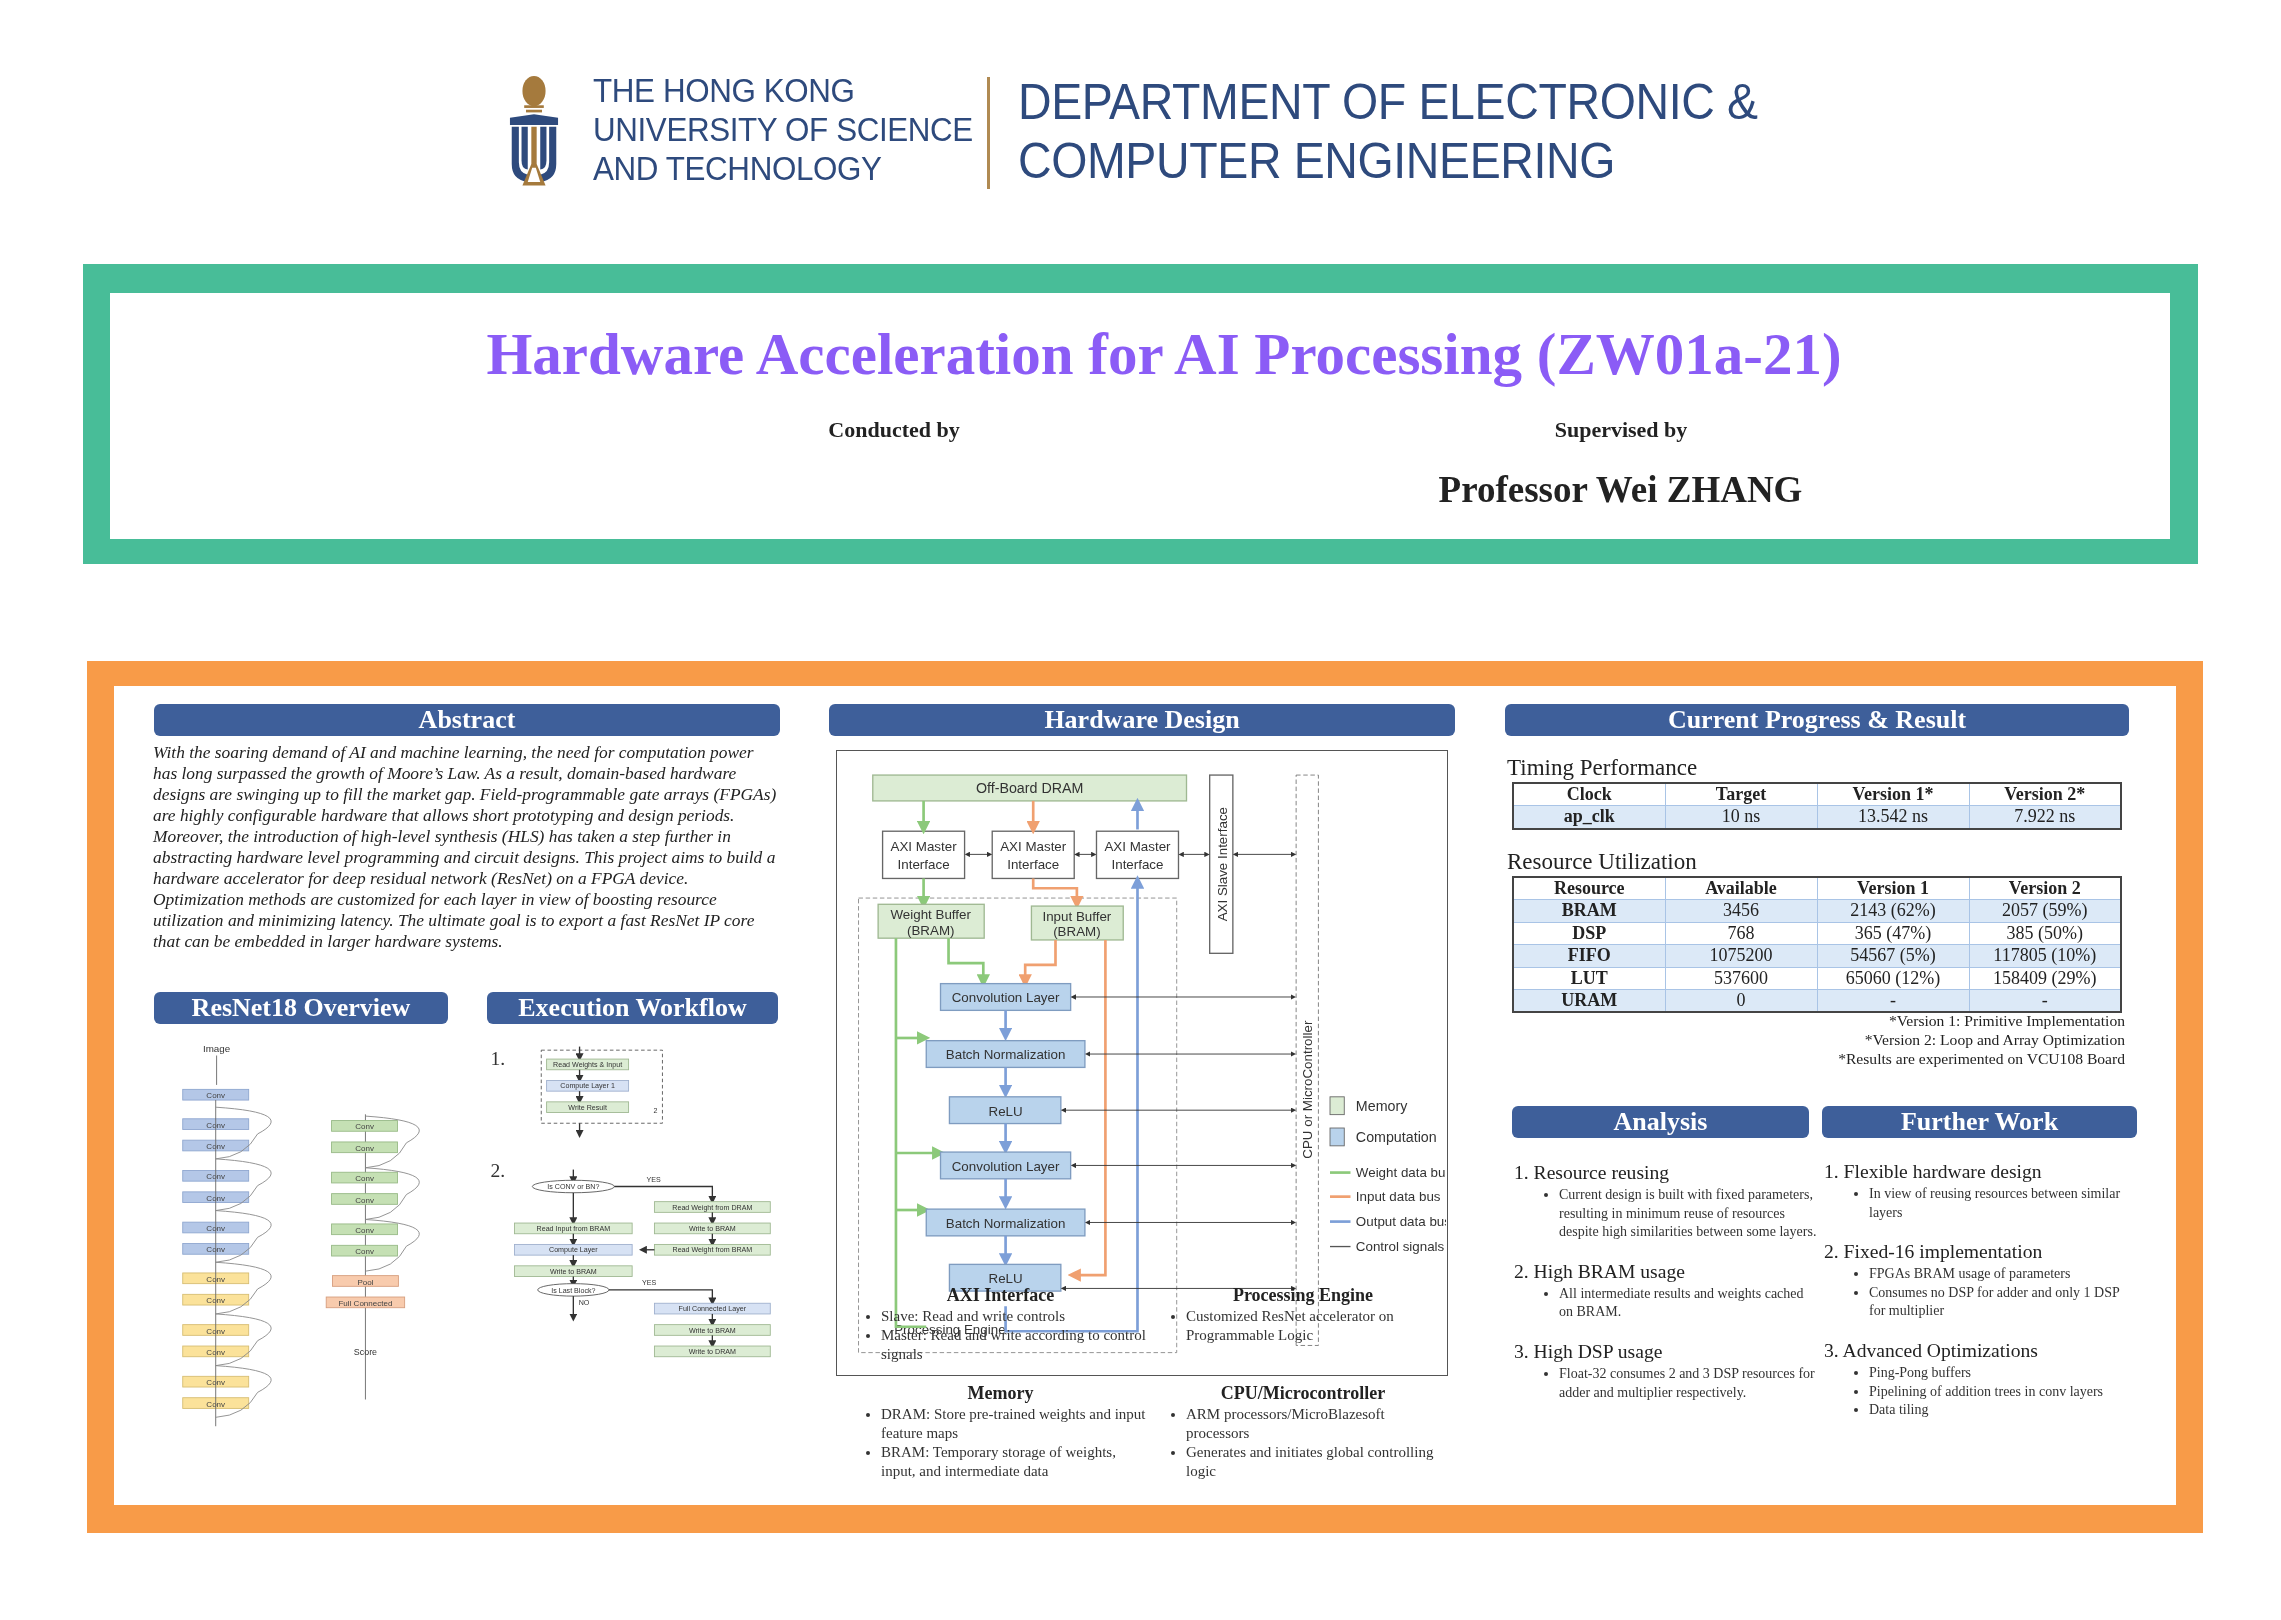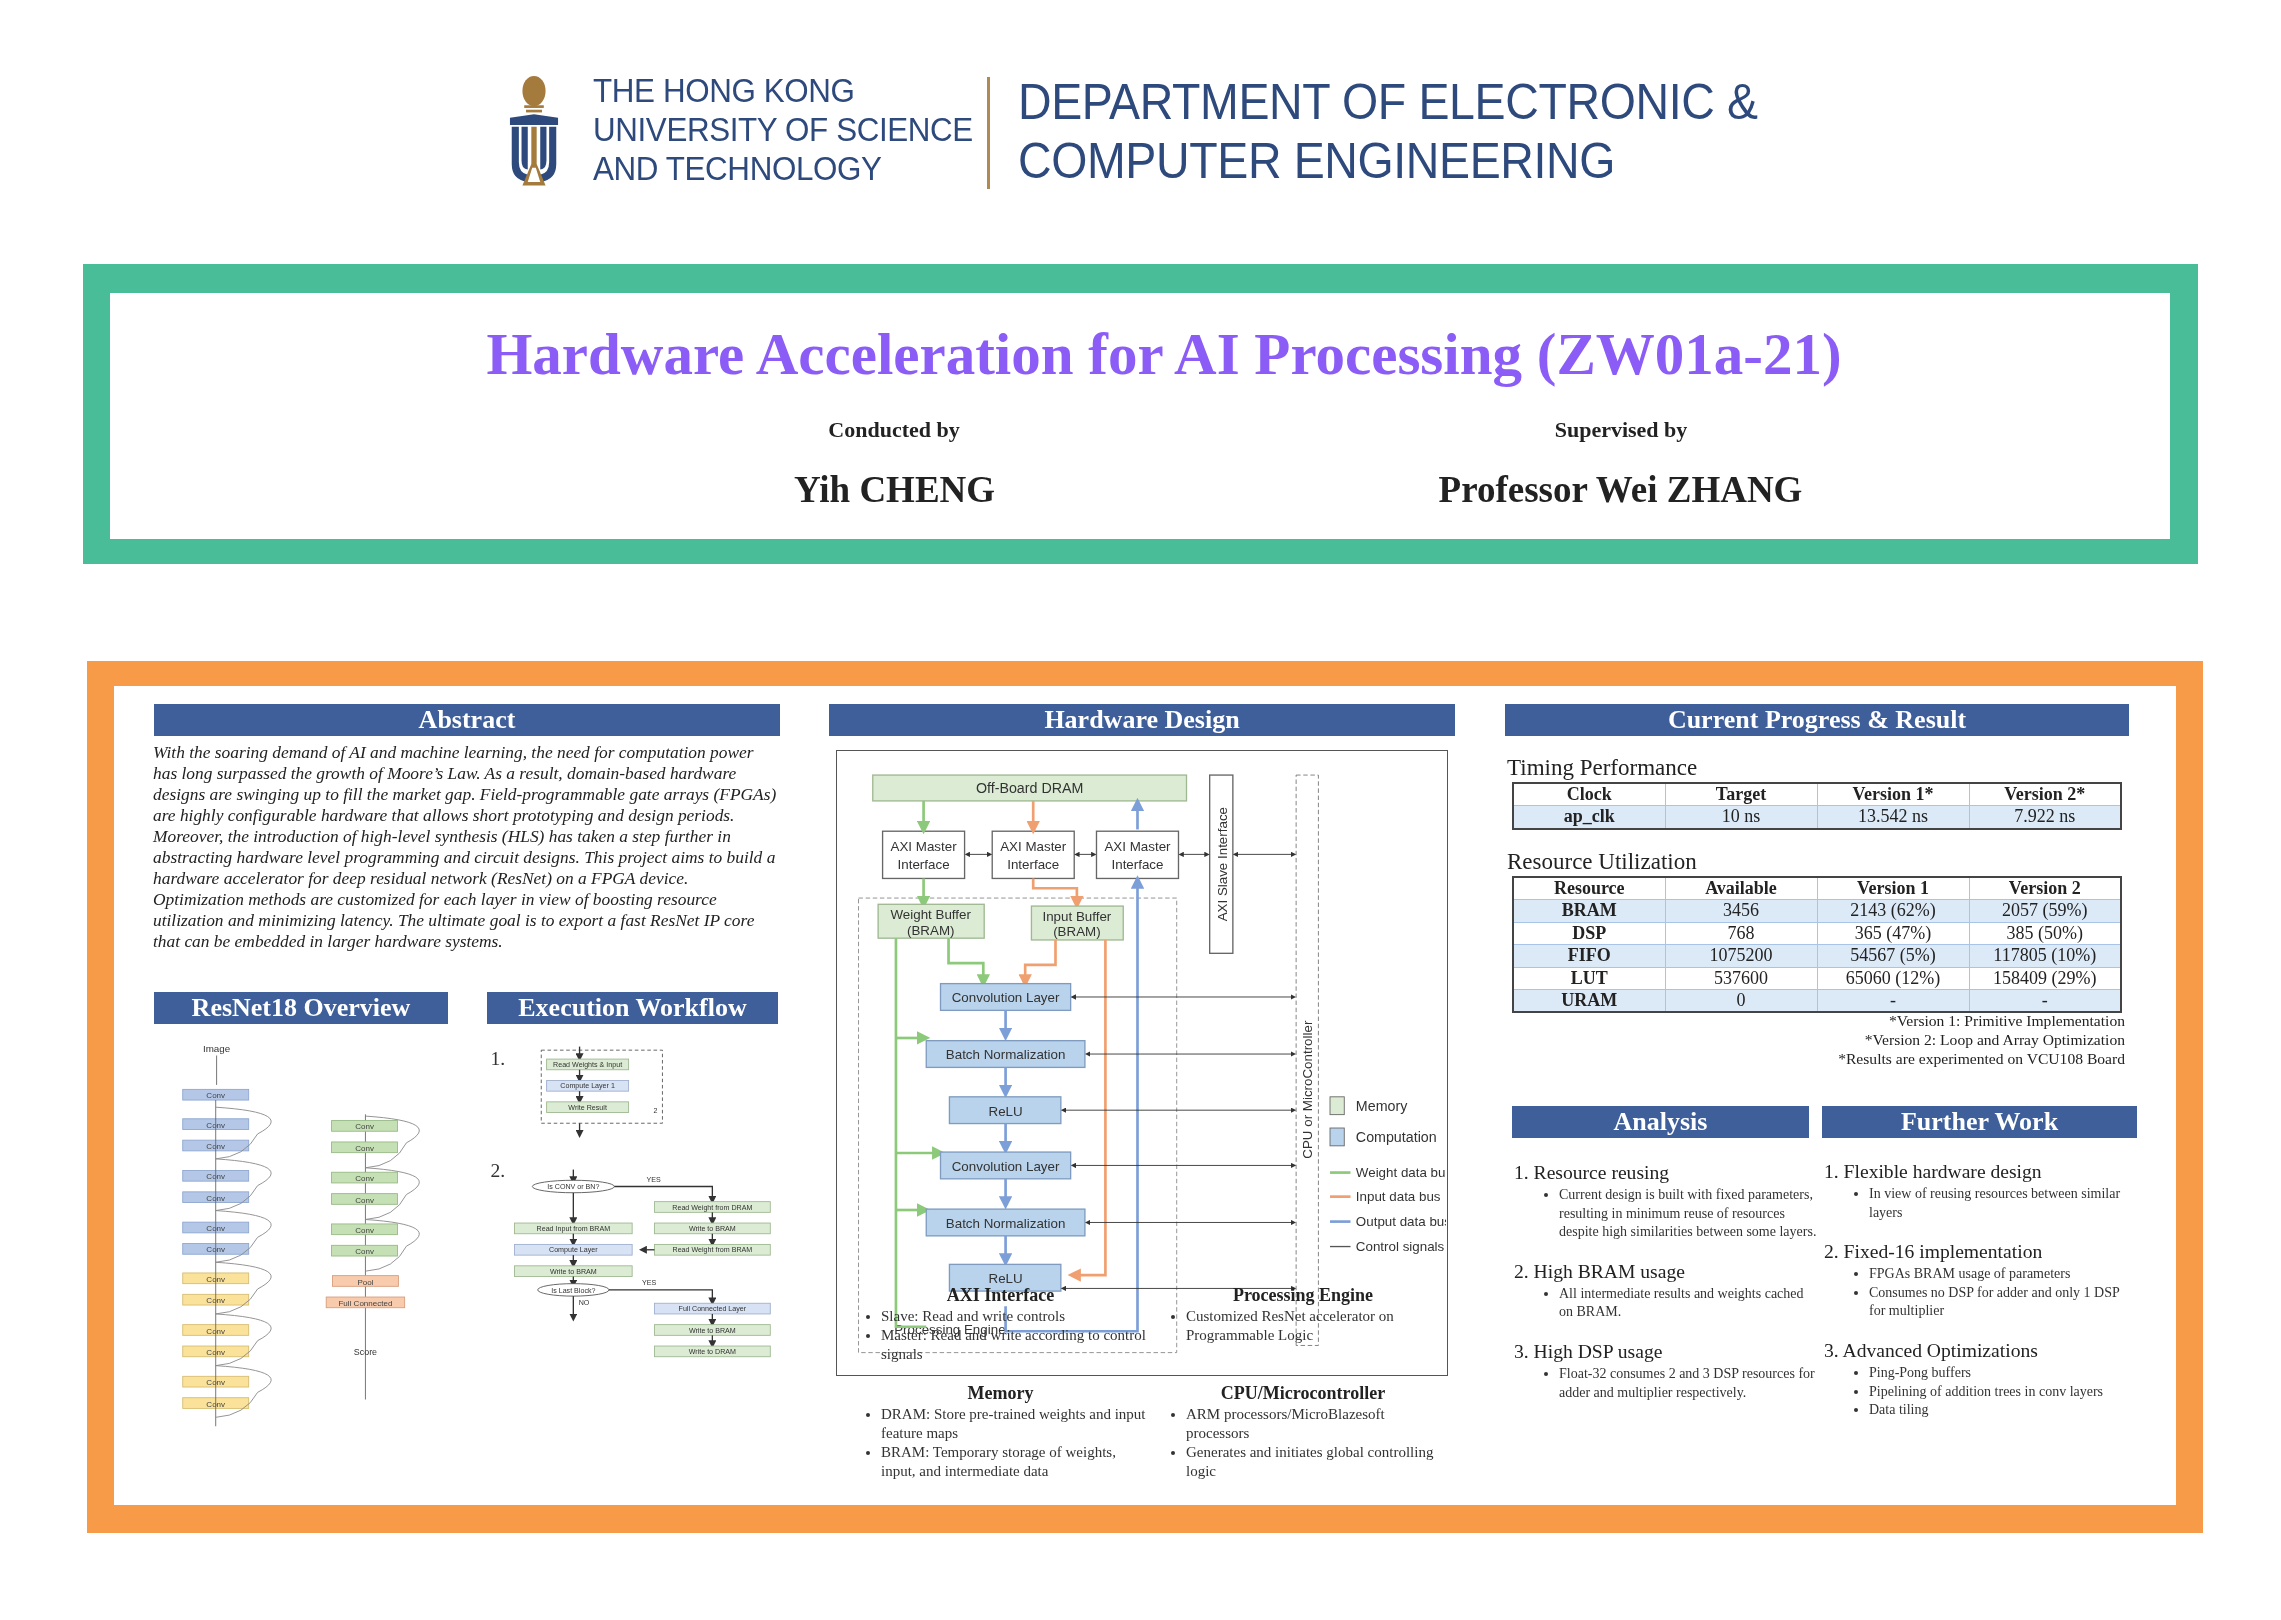--- a/index.html
+++ b/index.html
@@ -12,21 +12,21 @@
   .dept { left:1018px; top:73px; font-family:"Liberation Sans", sans-serif; color:#2e4a7d; font-size:50px; line-height:59px; letter-spacing:-0.4px; transform:scaleX(0.93); transform-origin:left top; }
   
   .title-frame { left:83px; top:264px; width:2115px; height:300px; background:#48bd98; }
   .title-inner { position:absolute; left:27px; top:29px; right:28px; bottom:25px; background:#fff; }
   .title-text { position:absolute; left:0; right:0; top:27px; text-align:center; font-size:59px; font-weight:bold; color:#8b5cf6;padding-left:48px; }
   .role { position:absolute; font-size:22px; font-weight:bold; text-align:center; width:446px; top:124px; }
   .person { position:absolute; font-size:37px; font-weight:bold; text-align:center; width:535px; top:175px; }
   
   .panel { left:87px; top:661px; width:2116px; height:872px; background:#f89b48; }
   .panel-inner { position:absolute; left:27px; top:25px; right:27px; bottom:28.5px; background:#fff; }
-  .sec-head { position:absolute; background:#3e5f9a; color:#fff; font-weight:bold; text-align:center; font-size:26px; line-height:32px; height:32px; }
+  .sec-head { position:absolute; background:#3e5f9a; color:#fff; font-weight:bold; text-align:center; font-size:26px; line-height:32px; height:32px;border-radius:6px; }
   .abstract-text { left:153px; top:742px; width:624px; font-style:italic; font-size:17.4px; line-height:21px; color:#222; }
   .hd-box { left:836px; top:750px; width:612px; height:626px; border:1.8px solid #555; box-sizing:border-box; }
   .desc-col { position:absolute; font-size:15px; line-height:18.7px; color:#333; }
   .desc-col h4 { margin:0 0 2.7px 0; font-size:18px; text-align:center; color:#222; }
   .desc-col ul { margin:0; padding-left:30px; }
   .desc-col li { margin:0; }
   .subhead { font-size:23px; color:#222; }
   table.res { border-collapse:collapse; font-size:18px; position:absolute; }
   table.res th, table.res td { border-left:1.8px solid #a9c4e6; border-right:1.8px solid #a9c4e6; text-align:center; padding:0; height:21.4px; line-height:21.4px; }
   table.res th { font-weight:bold; background:#fff; }
@@ -67,21 +67,20 @@
 <div class="abs dept">
   <div>DEPARTMENT OF ELECTRONIC &amp;</div>
   <div>COMPUTER ENGINEERING</div>
 </div>
 
 <div class="abs title-frame">
   <div class="title-inner">
     <div class="title-text">Hardware Acceleration for AI Processing (ZW01a-21)</div>
     <div class="role" style="left:561px;">Conducted by</div>
     <div class="role" style="left:1288px;">Supervised by</div>
-    <div class="person" style="left:517px;">Yih CHENG</div>
     <div class="person" style="left:1243px;">Professor Wei ZHANG</div>
   </div>
 </div>
 
 <div class="abs panel">
   <div class="panel-inner"></div>
 </div>
 
 <div class="sec-head" style="left:154px; top:704px; width:626px;">Abstract</div>
 <div class="abs abstract-text">With the soaring demand of AI and machine learning, the need for computation power has long surpassed the growth of Moore’s Law. As a result, domain-based hardware designs are swinging up to fill the market gap. Field-programmable gate arrays (FPGAs) are highly configurable hardware that allows short prototyping and design periods. Moreover, the introduction of high-level synthesis (HLS) has taken a step further in abstracting hardware level programming and circuit designs. This project aims to build a hardware accelerator for deep residual network (ResNet) on a FPGA device. Optimization methods are customized for each layer in view of boosting resource utilization and minimizing latency. The ultimate goal is to export a fast ResNet IP core that can be embedded in larger hardware systems.</div>

